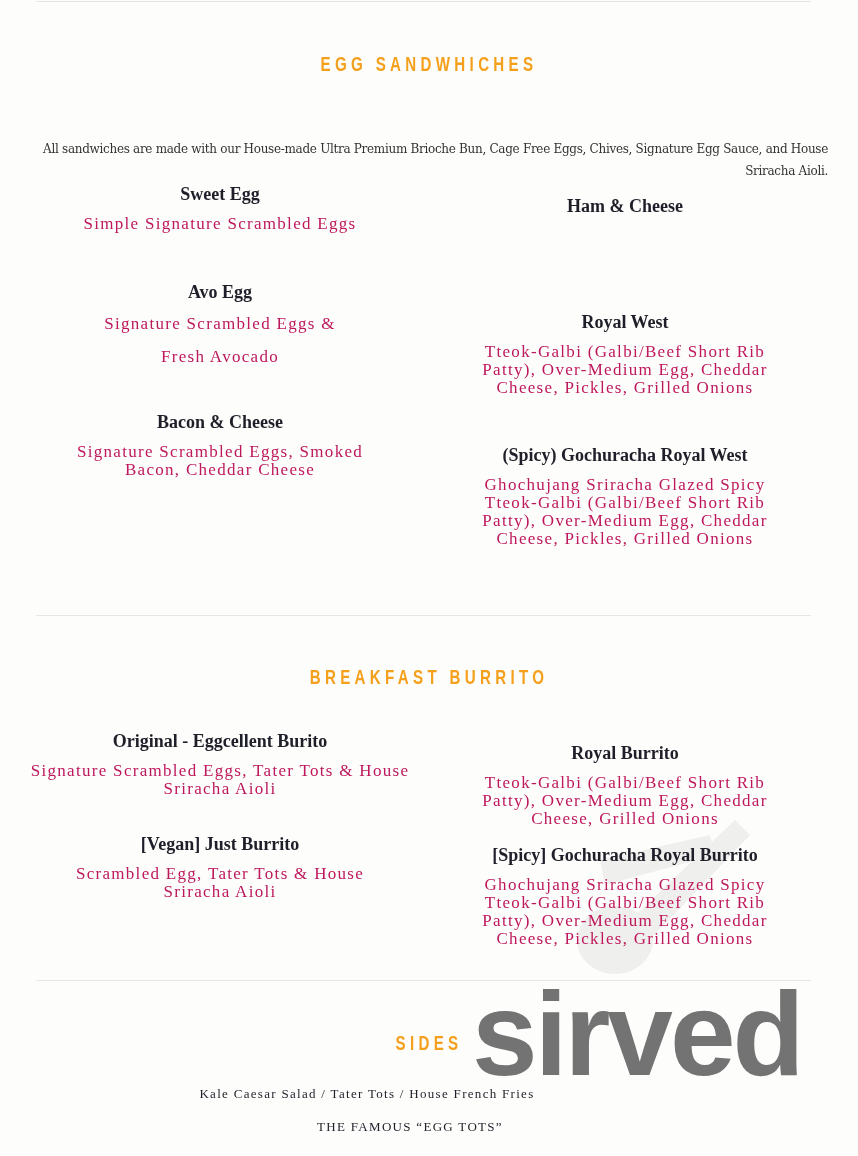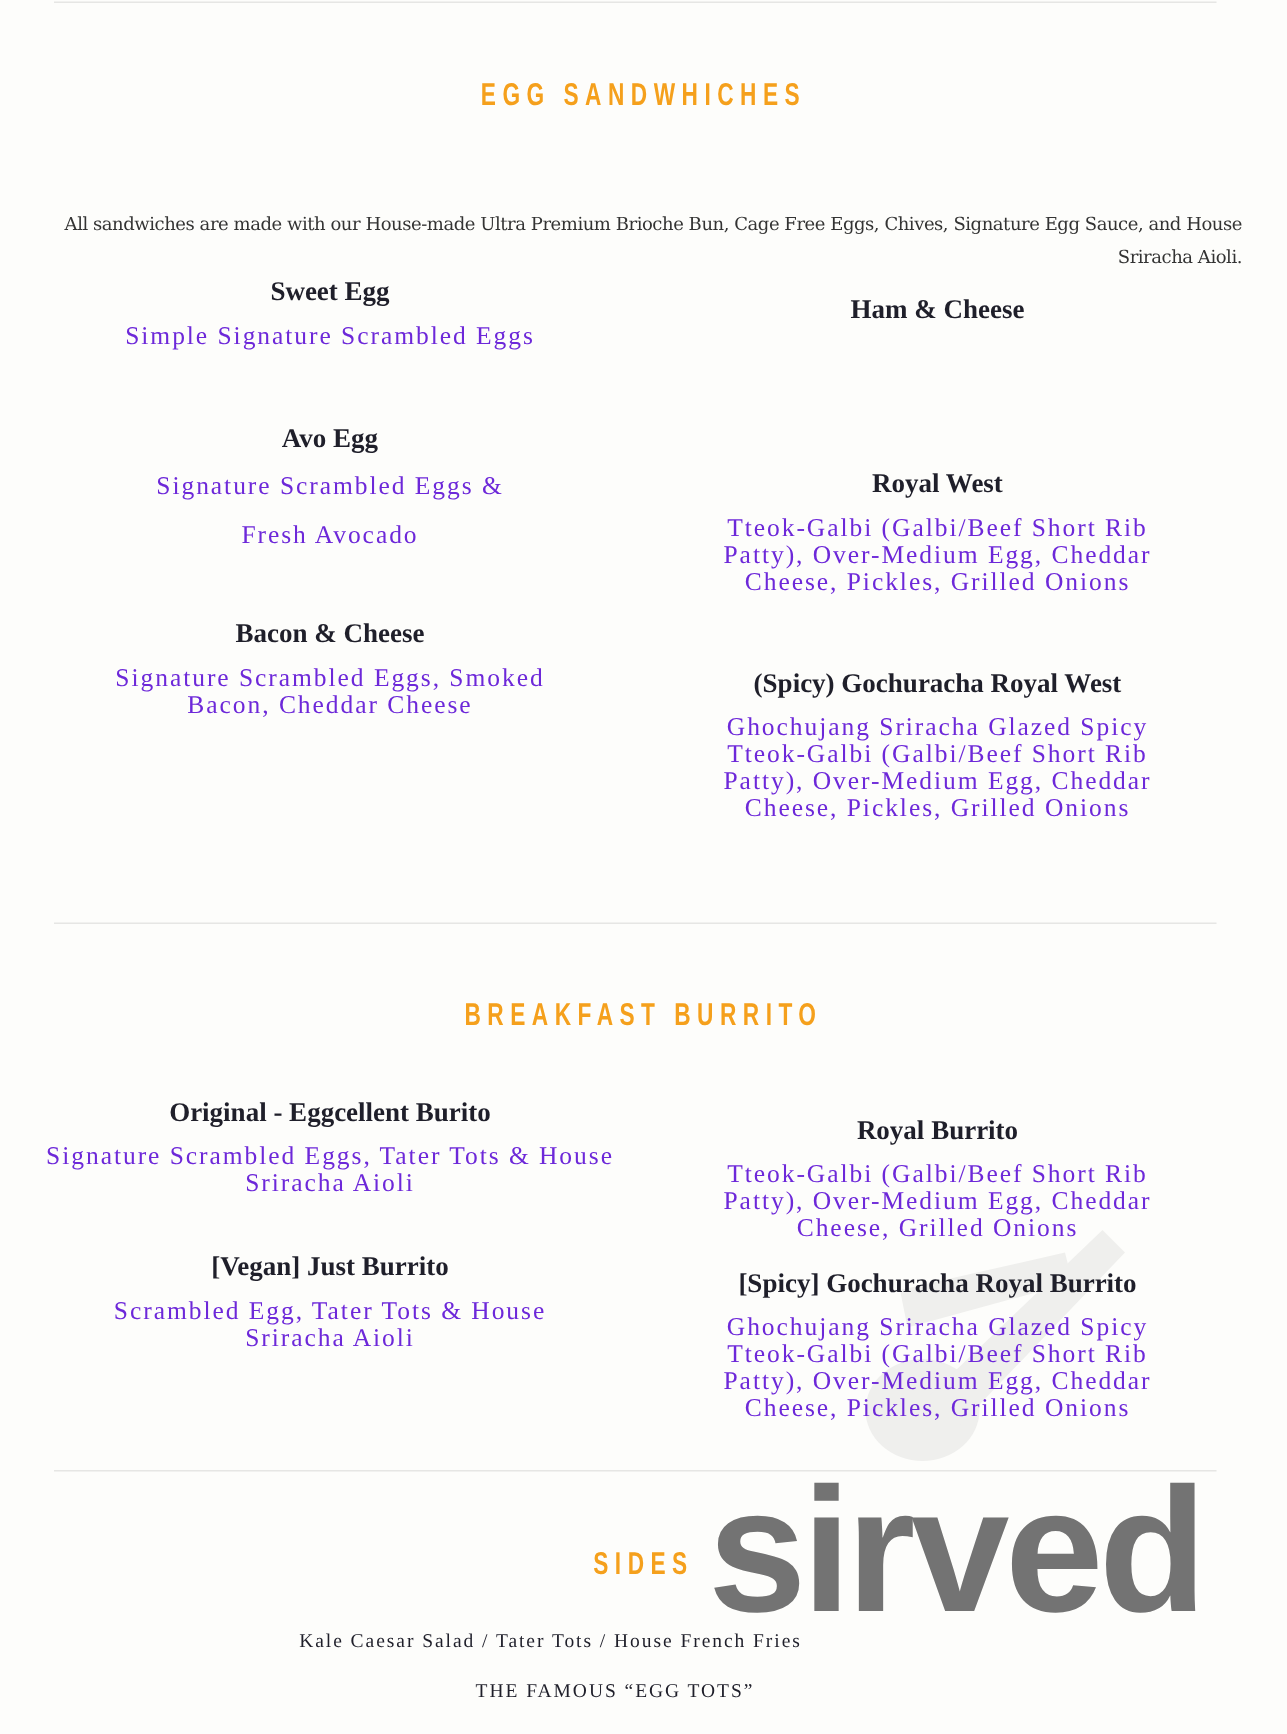--- a/index.html
+++ b/index.html
@@ -59,21 +59,21 @@
       font-size: 18px;
       color: #1f1f2a;
       margin: 0 0 10px 0;
       line-height: 22px;
     }
     .item-desc {
       font-family: "Liberation Serif", serif;
       font-size: 17px;
       letter-spacing: 1.3px;
       line-height: 18px;
-      color: #6d28d9;
+      color: #be185d;
       margin: 0;
     }
     .item-desc.tall { line-height: 33px; margin-top: -6px; }
     .sides-line {
       position: absolute;
       left: 0;
       width: 734px;
       text-align: center;
       font-family: "Liberation Serif", serif;
       font-size: 13px;

